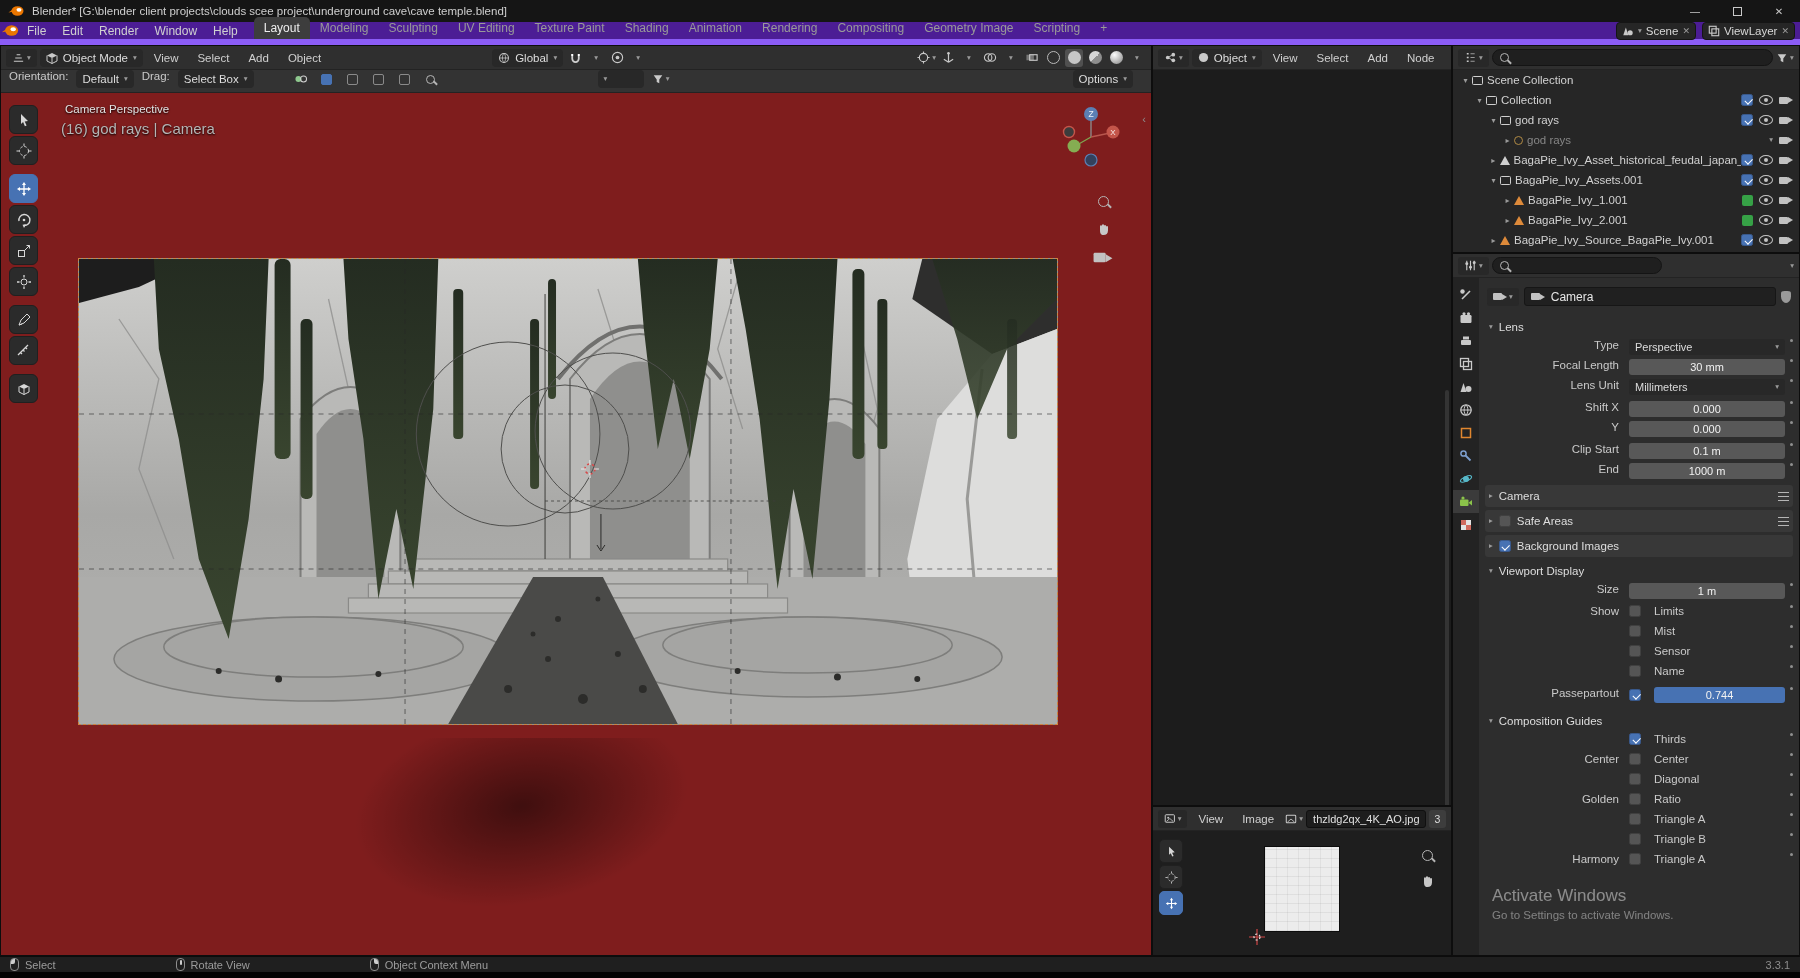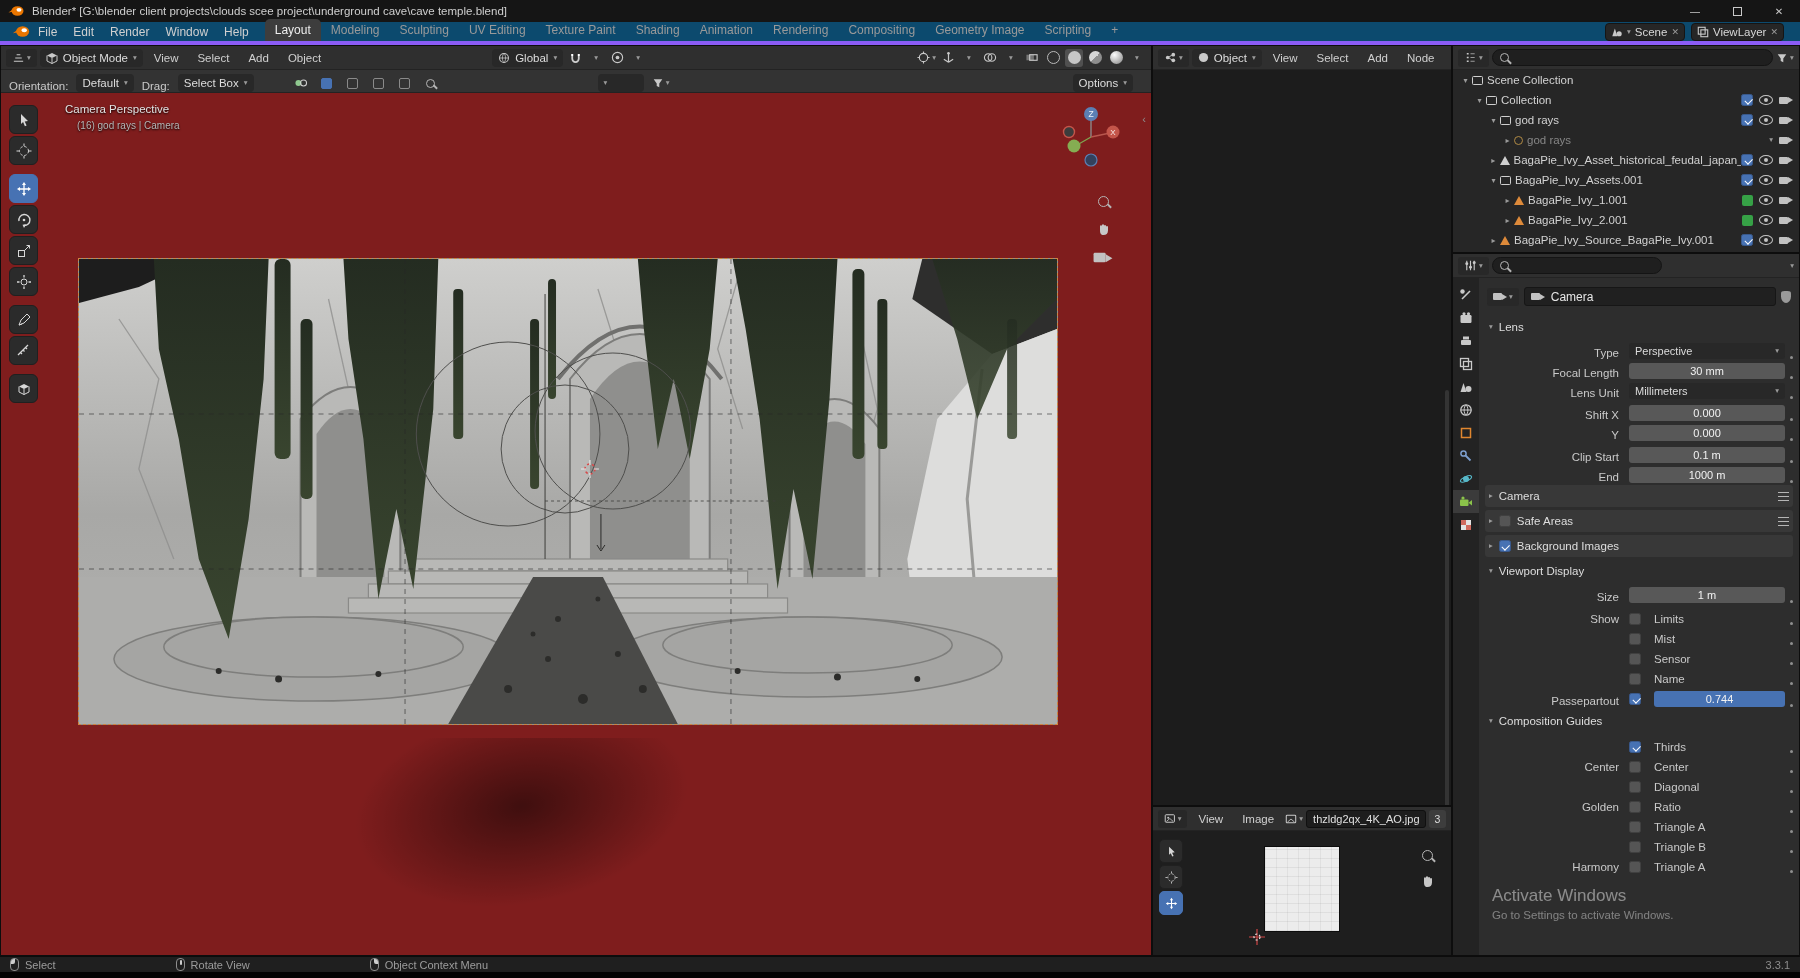--- a/index.html
+++ b/index.html
@@ -7,21 +7,21 @@
 body{font-family:"Liberation Sans","DejaVu Sans",sans-serif}
 .app{position:relative;width:1800px;height:978px;background:#1a1a1a;overflow:hidden;color:#d4d4d4;font-size:12px}
 svg{display:block}
 
 .titlebar{position:absolute;top:0;left:0;right:0;height:22px;background:#151515;display:flex;align-items:center;gap:8px;padding-left:8px}
 .tb-title{font-size:11.5px;color:#cfcfcf;white-space:nowrap}
 .winbtns{margin-left:auto;display:flex;height:100%}
 .winbtn{width:42px;display:flex;align-items:center;justify-content:center;color:#c9c9c9;font-size:10px}
 .winbtn.max i{display:block;width:9px;height:9px;border:1px solid #c9c9c9}
 
-.topbar{position:absolute;top:22px;left:0;right:0;height:23px;background:#0c4a6e;border-bottom:4px solid #8b5cf6;display:flex;align-items:center;padding:0 12px}
+.topbar{position:absolute;top:22px;left:0;right:0;height:23px;background:#4c1d95;border-bottom:6px solid #8b5cf6;display:flex;align-items:center;padding:0 1px}
 .menu{padding:0 8px;color:#d0d0d0;white-space:nowrap}
 .tabs{display:flex;align-items:flex-end;height:100%;margin-left:8px}
 .tab{padding:4px 10px;border-radius:5px 5px 0 0;color:#999;white-space:nowrap}
 .tab.active{background:#3d3d3d;color:#eee}
 .tb-right{margin-left:auto;display:flex;align-items:center;gap:6px;padding-right:4px}
 .dbfield{display:flex;align-items:center;gap:4px;background:#262626;border:1px solid #151515;border-radius:4px;height:18px;padding:0 5px;font-size:11.5px;color:#d8d8d8;white-space:nowrap}
 .x{color:#9a9a9a;font-size:9px}
 
 .ed{position:absolute;border:1px solid #0d0d0d;overflow:hidden}
 .eh{height:24px;background:#2f2f2f;border-bottom:1px solid #232323;display:flex;align-items:center;gap:3px;padding:0 5px;font-size:11.5px;color:#d6d6d6}
@@ -29,26 +29,26 @@
 .cv{font-size:7.5px;color:#9a9a9a;line-height:1}
 .hbtn{display:flex;align-items:center;justify-content:center;height:18px;min-width:18px;border-radius:3px;gap:2px}
 .hbtn.on{background:#505050}
 .sph{width:13px;height:13px;border-radius:50%}
 .sph.wire{border:1.3px solid #b9b9b9}
 .sph.solid{background:#c6c6c6}
 .sph.mat{background:linear-gradient(135deg,#d6d6d6 50%,#8e8e8e 50%)}
 .sph.rend{background:radial-gradient(circle at 35% 30%,#fdfdfd,#828282)}
 
 .vp{left:0;top:45px;width:1152px;height:911px;background:#242424}
-.vp-tools{height:23px;background:#333;border-bottom:1px solid #232323;display:flex;align-items:flex-end;gap:8px;padding:0 8px;font-size:11.5px;color:#c9c9c9}
+.vp-tools{height:23px;background:#333;border-bottom:1px solid #232323;display:flex;align-items:flex-start;gap:8px;padding:0 8px;font-size:11.5px;color:#c9c9c9}
 .vp-canvas{position:absolute;top:47px;left:0;right:0;bottom:0;background:#7f1d1d}
 .camframe{position:absolute;left:77px;top:165px;width:980px;height:467px;border:1px dashed #cd8340;background:#8f8f8f}
 .scene{width:100%;height:100%}
 .vtext1{position:absolute;left:64px;top:10px;font-size:11.5px;color:#e2e2e2;text-shadow:0 1px 2px #000}
-.vtext2{position:absolute;left:76px;top:27px;font-size:10px;color:#b5b5b5;text-shadow:0 1px 2px #000}
+.vtext2{position:absolute;left:60px;top:27px;font-size:15px;color:#b5b5b5;text-shadow:0 1px 2px #000}
 .tools{position:absolute;left:8px;top:12px;display:flex;flex-direction:column;gap:2px}
 .tool{width:29px;height:29px;background:#2b2b2b;border:1px solid #202020;border-radius:6px;display:flex;align-items:center;justify-content:center}
 .tool.active{background:#4772b3;border-color:#4772b3}
 .gap{margin-top:7px}
 .navgizmo{position:absolute;right:28px;top:12px}
 .navbtn{position:absolute;right:36px;width:24px;height:24px;display:flex;align-items:center;justify-content:center;color:#c7c7c7}
 .navbtn .mag{width:11px;height:11px}
 .shadowblob{position:absolute;left:350px;top:645px;width:330px;height:170px;background:radial-gradient(ellipse at 50% 40%,rgba(0,0,0,.5),transparent 70%);transform:skewX(-18deg)}
 .regionchev{position:absolute;right:5px;top:20px;color:#8d8d8d;font-size:11px}
 .tgl{width:11px;height:11px;border-radius:2px;border:1px solid #8a8a8a}
@@ -77,21 +77,21 @@
 .pr{left:1452px;top:253px;width:348px;height:703px;background:#2d2d2d}
 .pr-body{position:absolute;top:24px;left:0;right:0;bottom:0;display:flex}
 .pr-tabs{width:26px;background:#232323;display:flex;flex-direction:column;align-items:center;padding-top:5px}
 .pr-tab{width:26px;height:23px;display:flex;align-items:center;justify-content:center;flex:none}
 .pr-tab.active{background:#3b3b3b}
 .pr-content{flex:1;padding-top:4px;overflow:hidden}
 .dbrow{display:flex;align-items:center;gap:5px;padding:5px 8px 7px}
 .idfield{flex:1;display:flex;align-items:center;gap:6px;background:#202020;border:1px solid #161616;border-radius:3px;height:19px;padding:0 6px;color:#e6e6e6}
 .phead{display:flex;align-items:center;gap:6px;height:22px;margin:3px 6px 1px;padding:0 4px;border-radius:3px;color:#dedede;font-size:11.5px}
 .phead.box{background:#383838}
-.prow{display:flex;align-items:flex-end;height:20px;padding-left:4px}
+.prow{display:flex;align-items:flex-start;height:20px;padding-left:4px}
 .plabel{width:146px;text-align:right;padding-right:10px;color:#c9c9c9;font-size:11.5px;white-space:nowrap;flex:none}
 .pfield{flex:1;height:16px;border-radius:3px;background:#585858;display:flex;align-items:center;justify-content:center;font-size:11px;color:#f2f2f2}
 .pfield.dropf{background:#282828;justify-content:space-between;padding:0 6px;color:#dcdcdc}
 .pfield.blue{background:#4772b3}
 .pdot{width:3px;height:3px;border-radius:50%;background:#8f8f8f;margin:0 6px 0 5px;flex:none}
 .ptoggle{display:flex;align-items:center;gap:13px;flex:1;font-size:11.5px;color:#c9c9c9}
 .mt{margin-top:2px}
 
 .cb{width:12px;height:12px;background:#555;border:1px solid #404040;border-radius:2.5px;position:relative;flex:none}
 .cb.on{background:#4772b3;border-color:#39598c}

